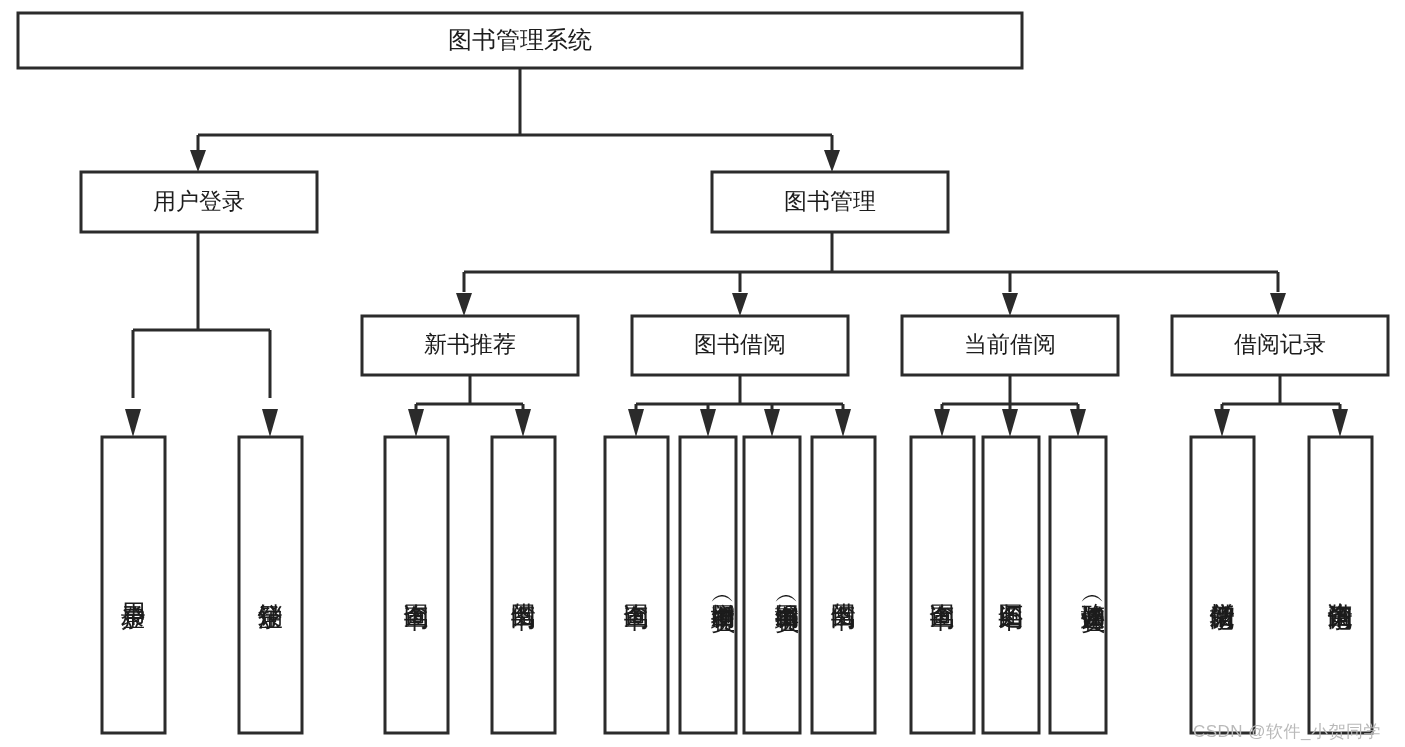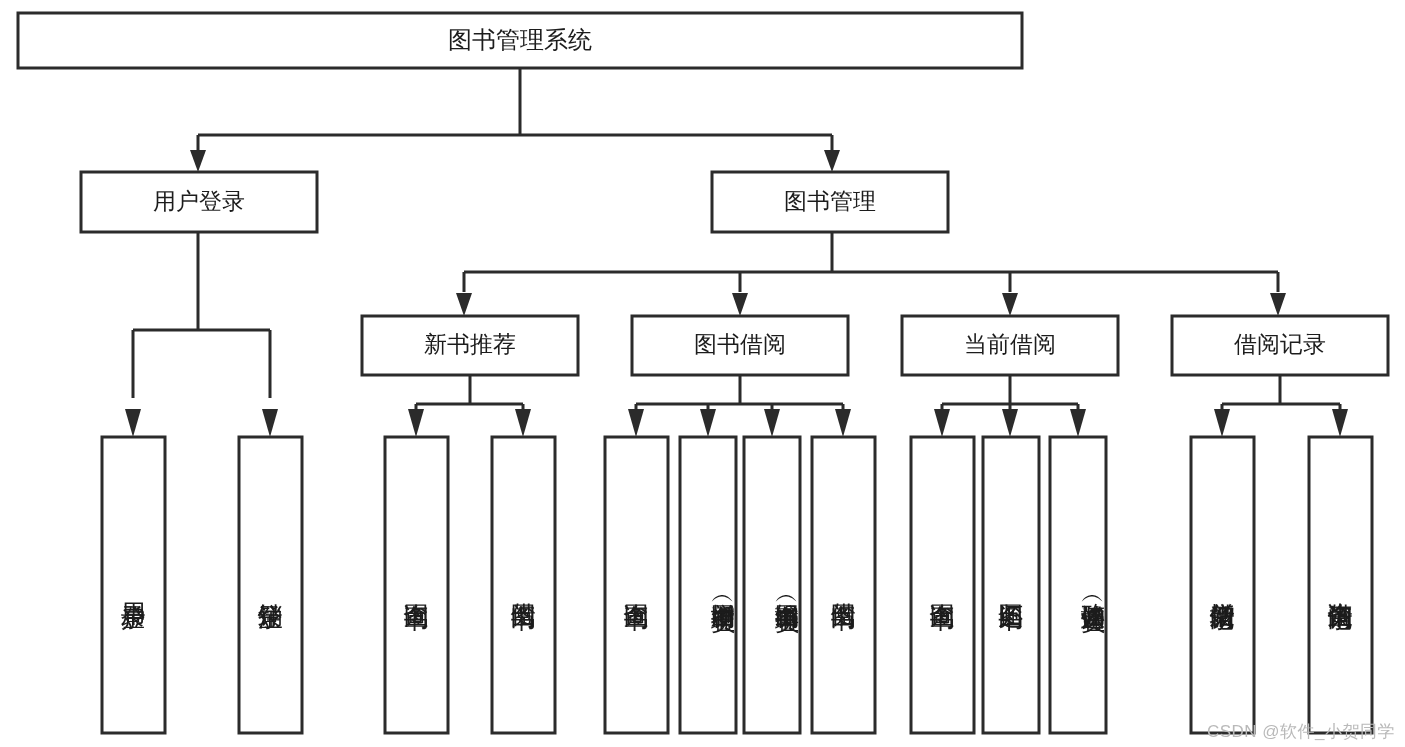--- a/index.html
+++ b/index.html
@@ -60,21 +60,21 @@
     font-size: 25px;
     line-height: 1.06;
     color: #1c1c1c;
     letter-spacing: 1px;
     text-align: center;
     white-space: nowrap;
     user-select: none;
   }
   .watermark {
     position: absolute;
-    right: 10px;
+    right: 24px;
     bottom: 4px;
     font-family: "Liberation Sans", "DejaVu Sans", sans-serif;
     font-size: 17px;
     color: #b9b9b9;
     letter-spacing: 0.5px;
     white-space: nowrap;
   }
 </style>
 </head>
 <body>

